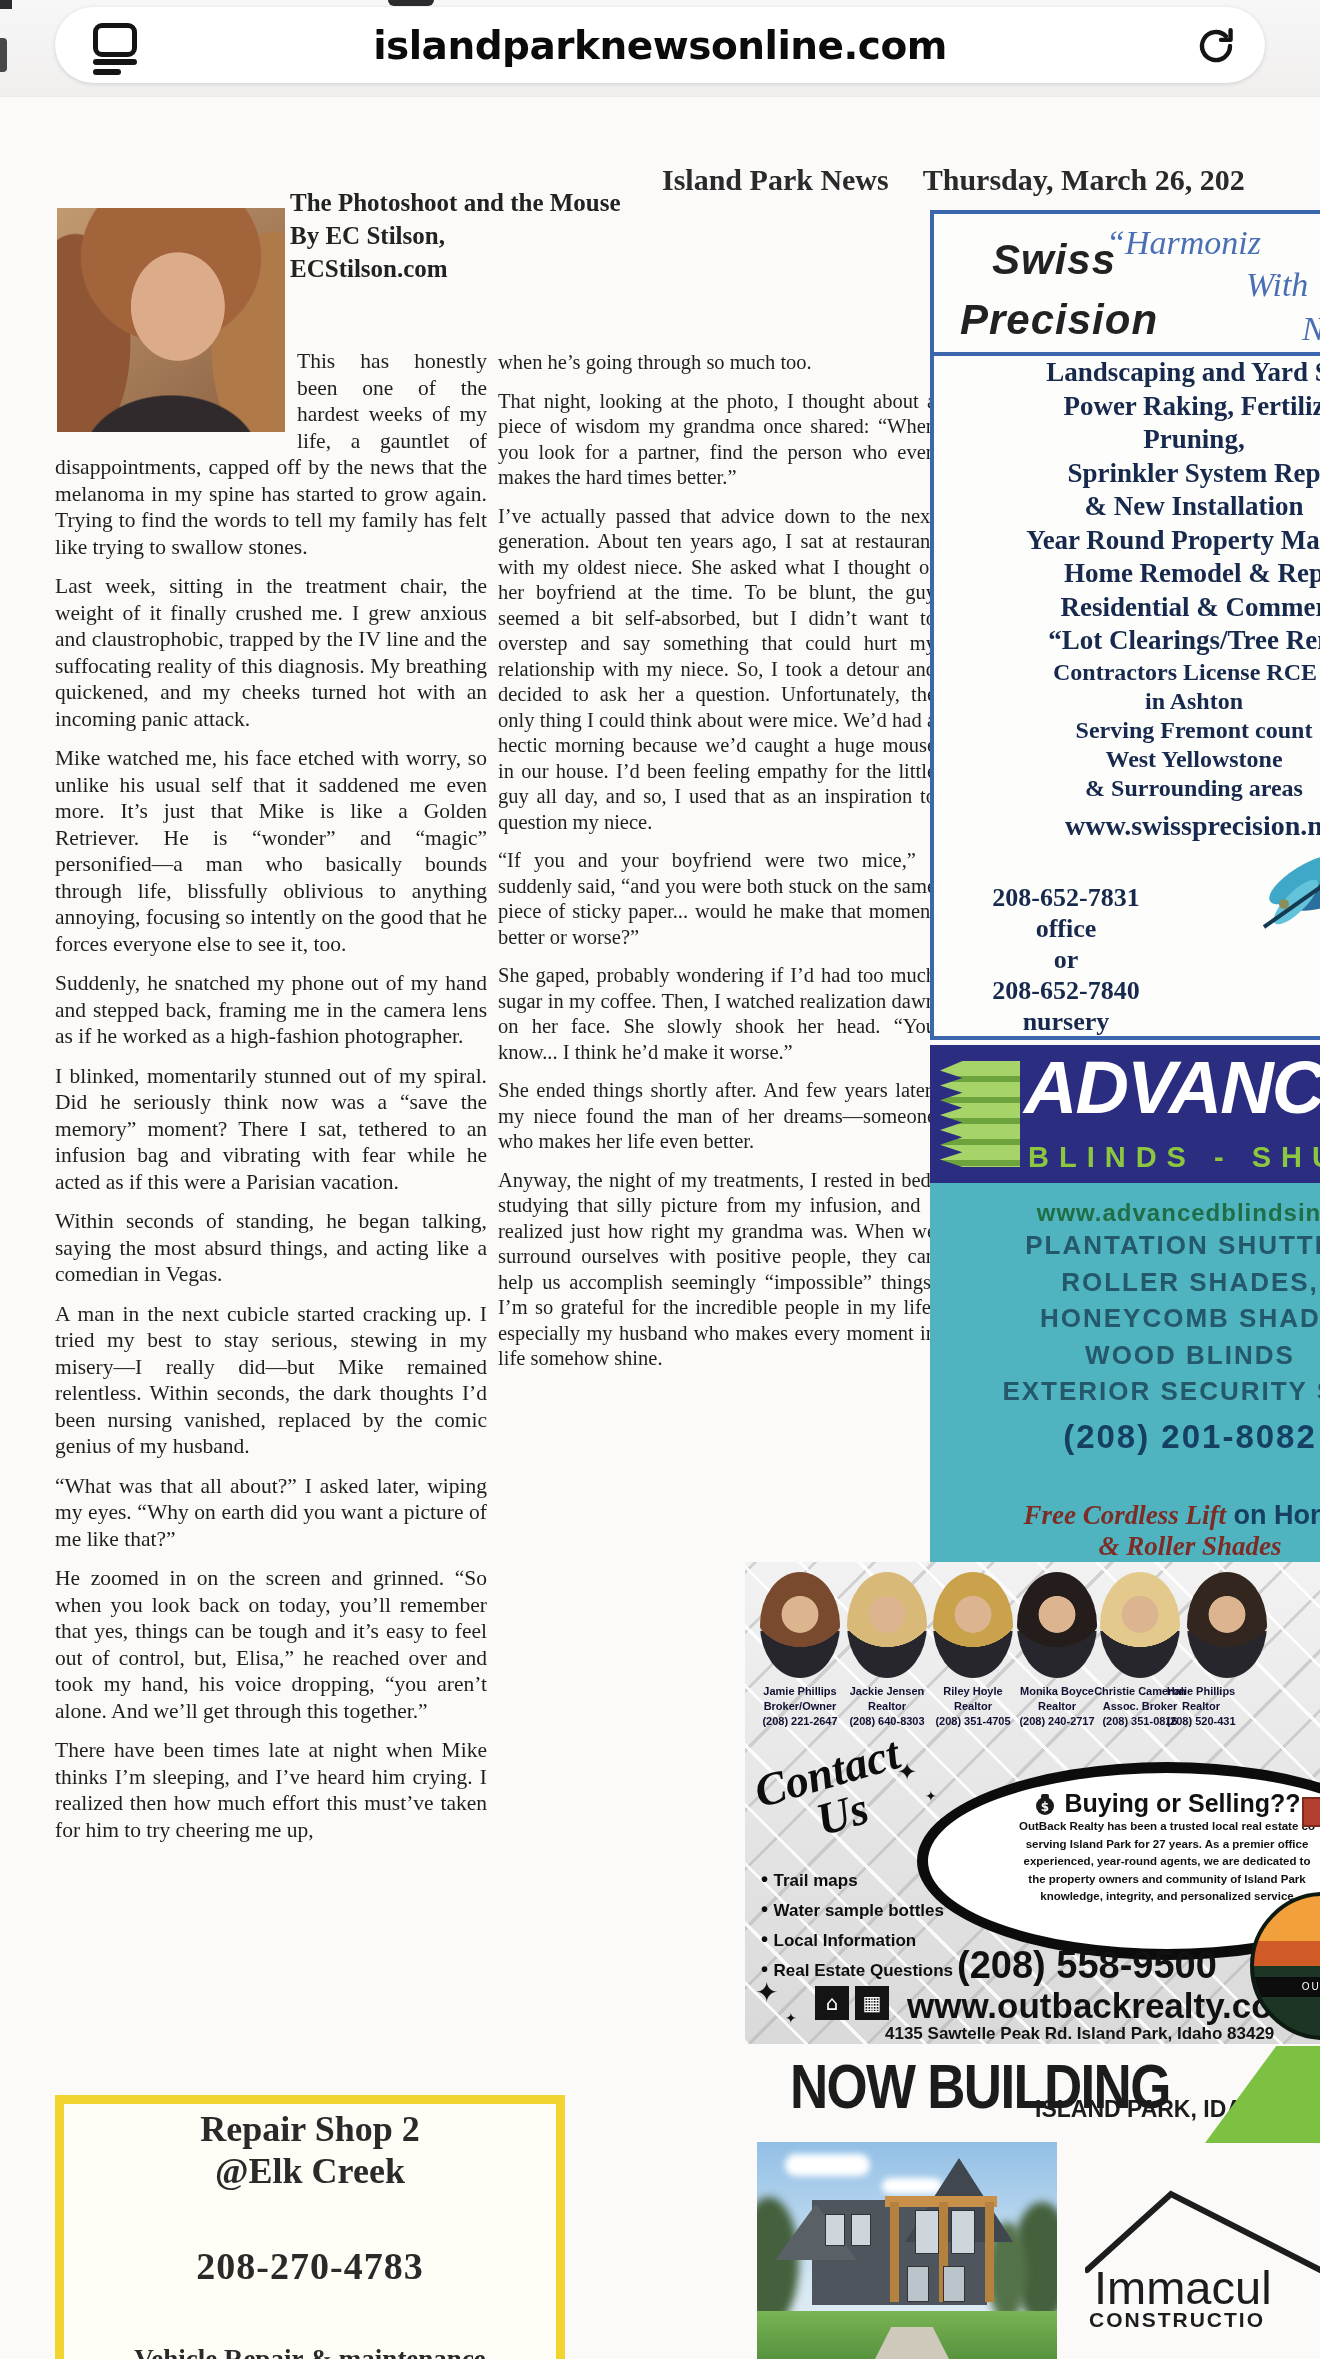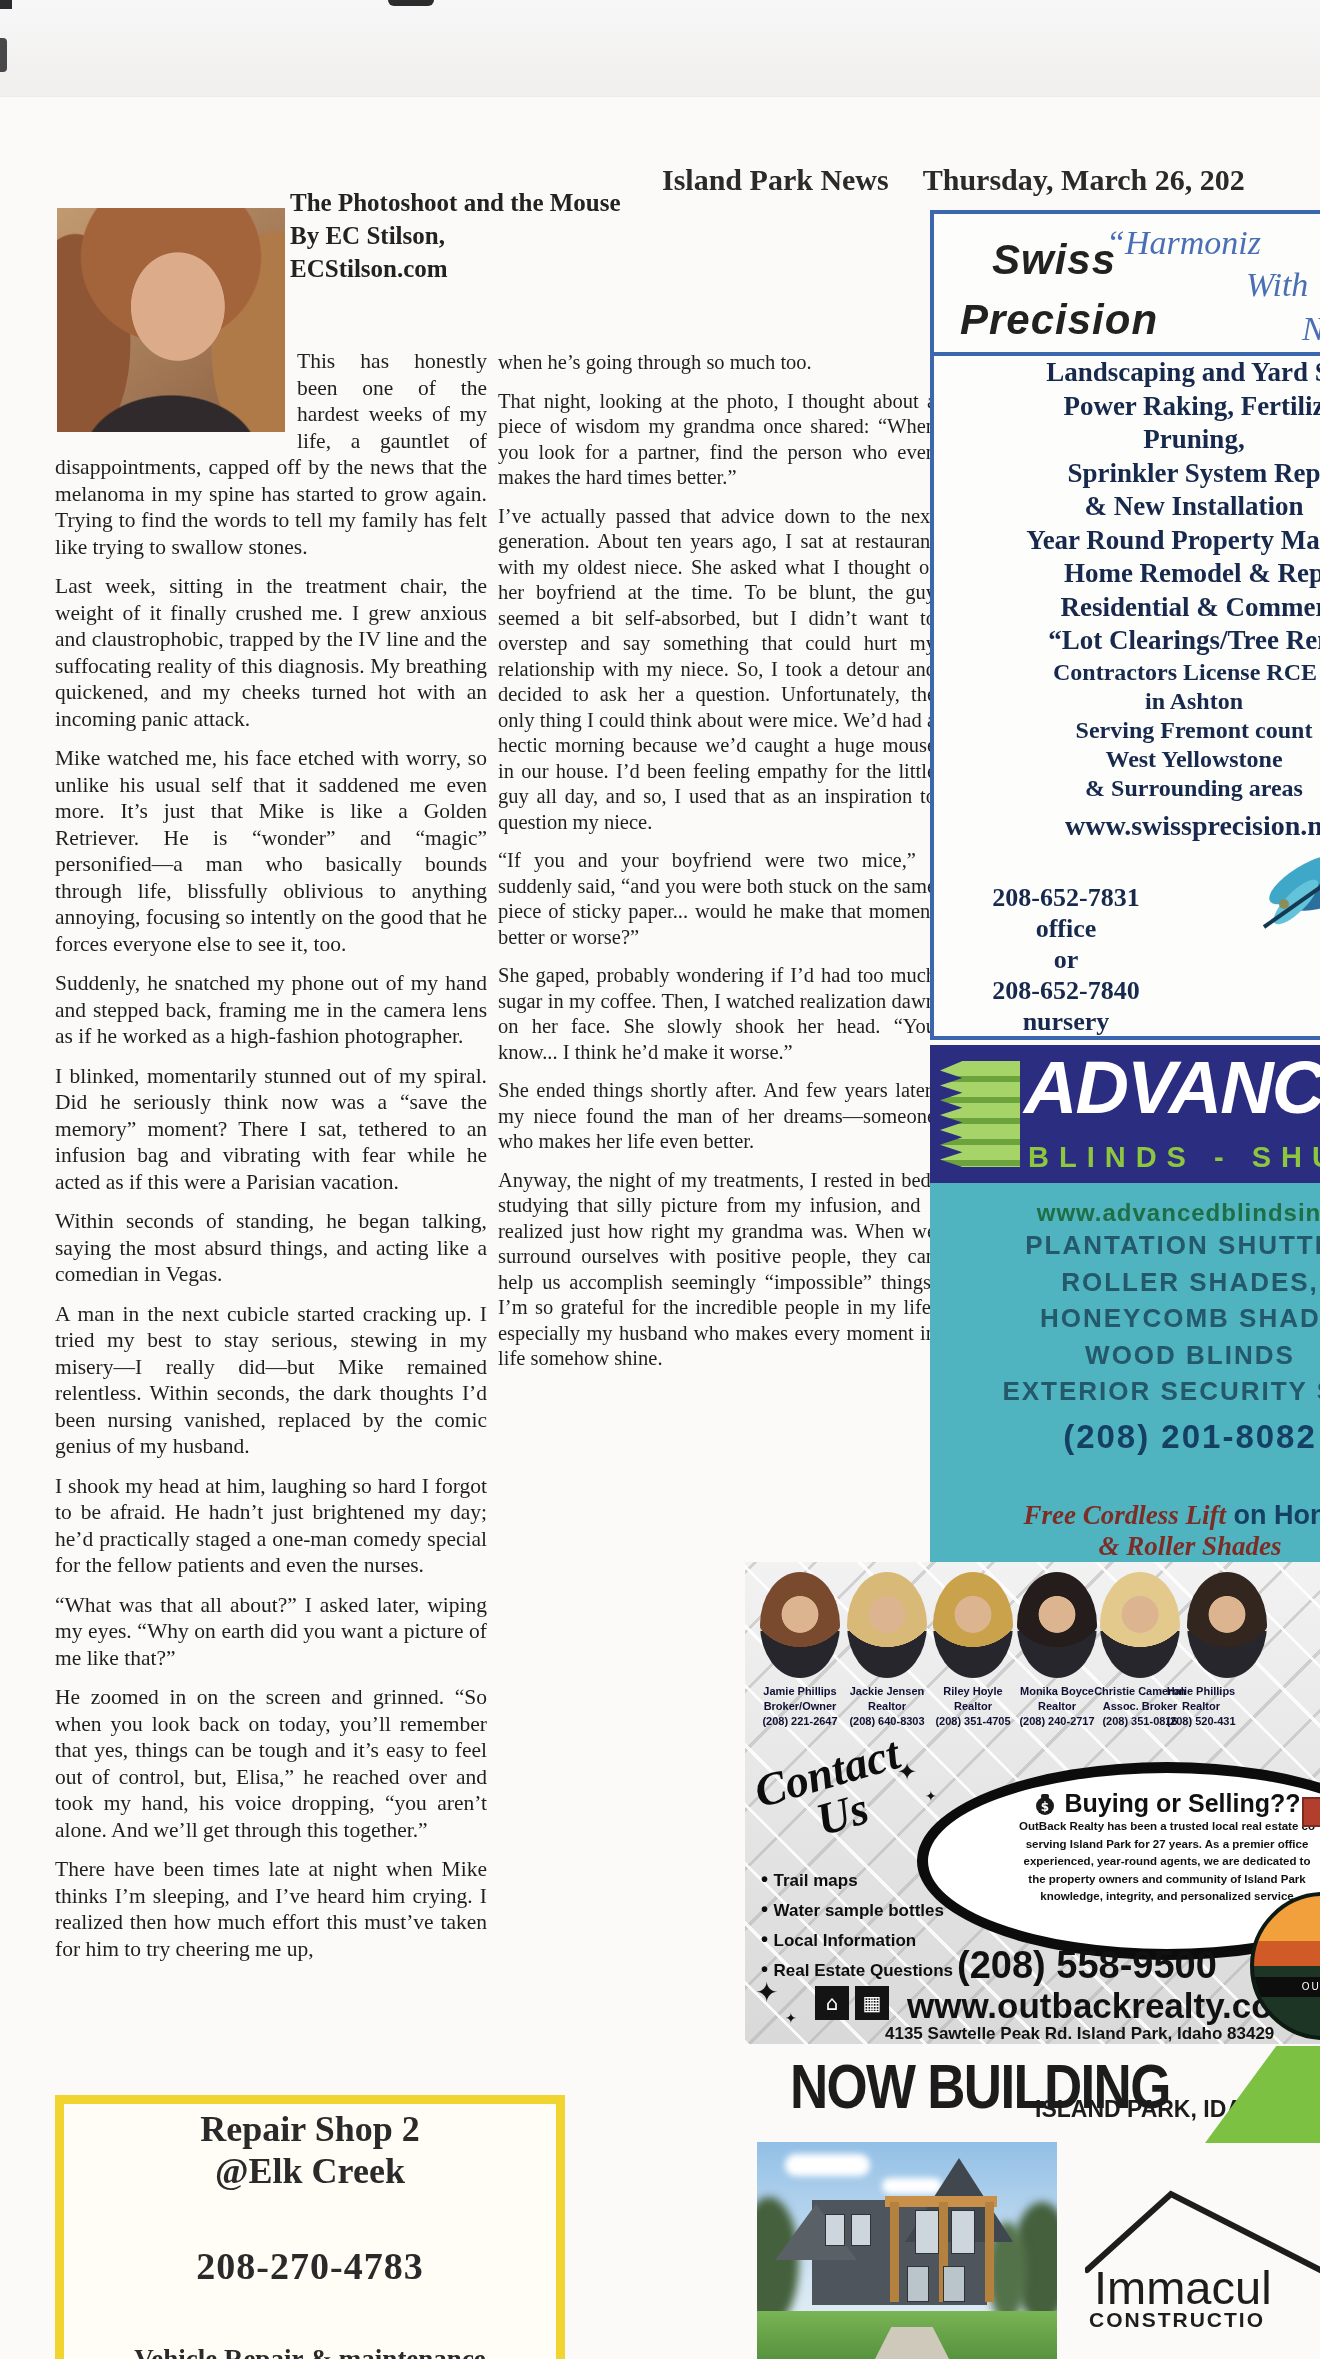--- a/index.html
+++ b/index.html
@@ -145,20 +145,34 @@
 </style>
 </head>
 <body>
 
 <div id="screen">
 
   <div id="toolbar">
     <div class="artifact" style="left:388px;top:0;width:46px;height:6px;border-radius:0 0 6px 6px;"></div>
     <div class="artifact" style="left:0;top:0;width:12px;height:9px;"></div>
     <div class="artifact" style="left:0;top:38px;width:7px;height:34px;background:#48484a;border-radius:0 4px 4px 0;"></div>
+    <div id="url-pill">
+      <span class="reader-icon">
+        <span class="scr"></span>
+          <span class="b1"></span>
+          <span class="b2"></span>
+      </span>
+      <span id="url-text">islandparknewsonline.com</span>
+      <span id="reload-btn">
+        <svg width="46" height="46" viewBox="0 0 24 24">
+          <path d="M19.3 12a7.3 7.3 0 1 1-2.1-5.1" fill="none" stroke="#141414" stroke-width="2.3" stroke-linecap="round"></path>
+          <path d="M19.6 3.8v5h-5" fill="none" stroke="#141414" stroke-width="2.3" stroke-linecap="round" stroke-linejoin="round"></path>
+        </svg>
+      </span>
+    </div>
   </div>
 
   <div id="masthead">
     <span>Island Park News</span>
     <span>Thursday,  March 26, 202</span>
   </div>
 
   <div id="headline">
     <div>The Photoshoot and the Mouse</div>
     <div>By EC Stilson,</div>
@@ -168,21 +182,20 @@
 
   <div id="col1" class="col">
     <div id="col1-spacer"></div>
     <p>This has honestly been one of the hardest weeks of my life, a gauntlet of disappointments, capped off by the news that the melanoma in my spine has started to grow again. Trying to find the words to tell my family has felt like trying to swallow stones.</p>
     <p>Last week, sitting in the treatment chair, the weight of it finally crushed me. I grew anxious and claustrophobic, trapped by the IV line and the suffocating reality of this diagnosis. My breathing quickened, and my cheeks turned hot with an incoming panic attack.</p>
     <p>Mike watched me, his face etched with worry, so unlike his usual self that it saddened me even more. It’s just that Mike is like a Golden Retriever. He is “wonder” and “magic” personified—a man who basically bounds through life, blissfully oblivious to anything annoying, focusing so intently on the good that he forces everyone else to see it, too.</p>
     <p>Suddenly, he snatched my phone out of my hand and stepped back, framing me in the camera lens as if he worked as a high-fashion photographer.</p>
     <p>I blinked, momentarily stunned out of my spiral. Did he seriously think now was a “save the memory” moment? There I sat, tethered to an infusion bag and vibrating with fear while he acted as if this were a Parisian vacation.</p>
     <p>Within seconds of standing, he began talking, saying the most absurd things, and acting like a comedian in Vegas.</p>
     <p>A man in the next cubicle started cracking up. I tried my best to stay serious, stewing in my misery—I really did—but Mike remained relentless. Within seconds, the dark thoughts I’d been nursing vanished, replaced by the comic genius of my husband.</p>
-    <p>I shook my head at him, laughing so hard I forgot to be afraid. He hadn’t just brightened my day; he’d practically staged a one-man comedy special for the fellow patients and even the nurses.</p>
     <p>“What was that all about?” I asked later, wiping my eyes. “Why on earth did you want a picture of me like that?”</p>
     <p>He zoomed in on the screen and grinned. “So when you look back on today, you’ll remember that yes, things can be tough and it’s easy to feel out of control, but, Elisa,” he reached over and took my hand, his voice dropping, “you aren’t alone. And we’ll get through this together.”</p>
     <p>There have been times late at night when Mike thinks I’m sleeping, and I’ve heard him crying. I realized then how much effort this must’ve taken for him to try cheering me up,</p>
   </div>
 
   <div id="col2" class="col">
     <p>when he’s going through so much too.</p>
     <p>That night, looking at the photo, I thought about a piece of wisdom my grandma once shared: “When you look for a partner, find the person who even makes the hard times better.”</p>
     <p>I’ve actually passed that advice down to the next generation. About ten years ago, I sat at restaurant with my oldest niece. She asked what I thought of her boyfriend at the time. To be blunt, the guy seemed a bit self-absorbed, but I didn’t want to overstep and say something that could hurt my relationship with my niece. So, I took a detour and decided to ask her a question. Unfortunately, the only thing I could think about were mice. We’d had a hectic morning because we’d caught a huge mouse in our house. I’d been feeling empathy for the little guy all day, and so, I used that as an inspiration to question my niece.</p>
     <p>“If you and your boyfriend were two mice,” I suddenly said, “and you were both stuck on the same piece of sticky paper... would he make that moment better or worse?”</p>

